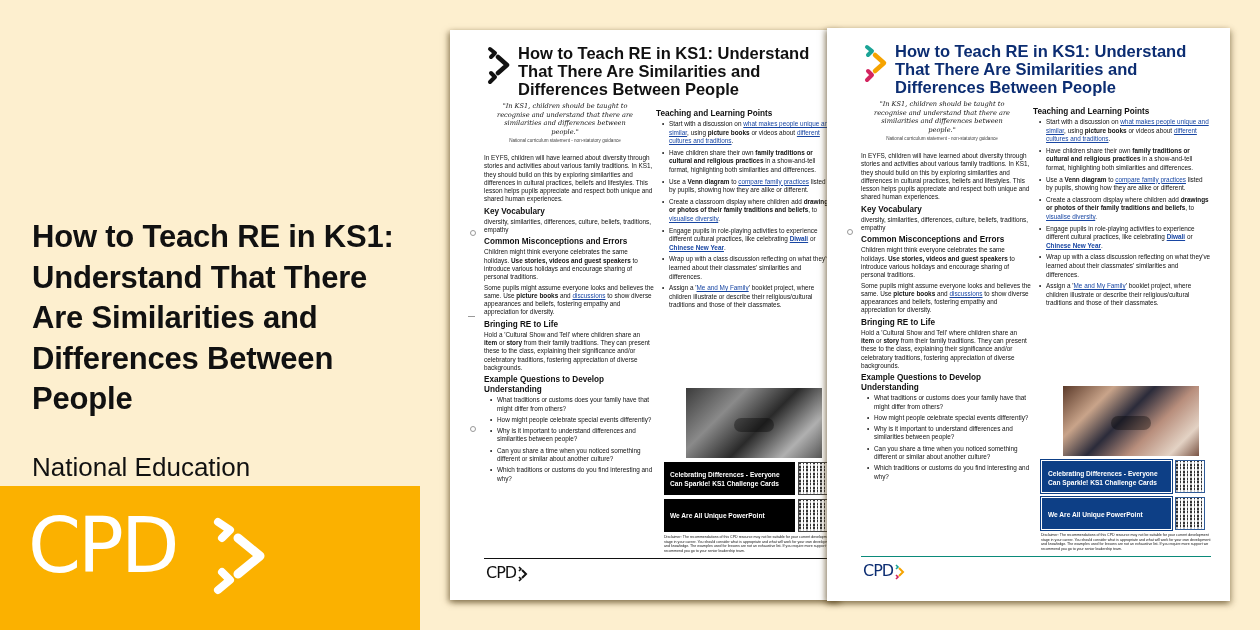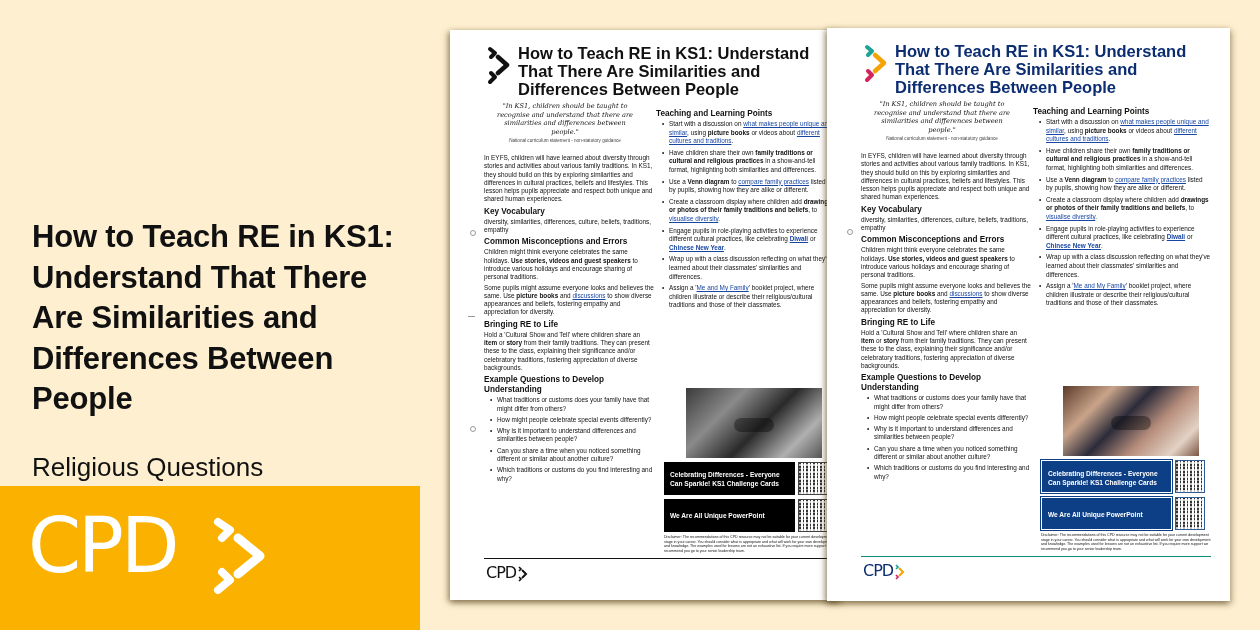--- a/index.html
+++ b/index.html
@@ -98,21 +98,21 @@
   .pg-rule { position: absolute; left: 34px; top: 528px; width: 350px; height: 1px; background: #111; }
   .front .pg-rule { background: #0b8a7a; }
   .pg-footer-logo { position: absolute; left: 36px; top: 533px; font-family: "DejaVu Sans", sans-serif; font-size: 16px; letter-spacing: -1px; color: #111; }
   .front .pg-footer-logo { color: #0c2d72; }
   .pg-footer-logo svg { vertical-align: middle; margin-left: 2px; }
 </style>
 </head>
 <body>
 
 <div class="left-title">How to Teach RE in KS1: Understand That There Are Similarities and Differences Between People</div>
-<div class="left-subject">Religious Questions</div>
+<div class="left-subject">National Education</div>
 <div class="cpd-band">
   <span class="cpd-text">CPD</span>
   <svg width="60" height="80" viewBox="0 0 60 80">
     <path d="M8 6 L20 14 L12 22" stroke="#fff" stroke-width="8" fill="none" stroke-linecap="round" stroke-linejoin="round"></path>
     <path d="M28 22 L50 40 L28 58" stroke="#fff" stroke-width="9" fill="none" stroke-linecap="round" stroke-linejoin="round"></path>
     <path d="M12 56 L20 64 L8 74" stroke="#fff" stroke-width="8" fill="none" stroke-linecap="round" stroke-linejoin="round"></path>
   </svg>
 </div>
 
 <div class="page back">

